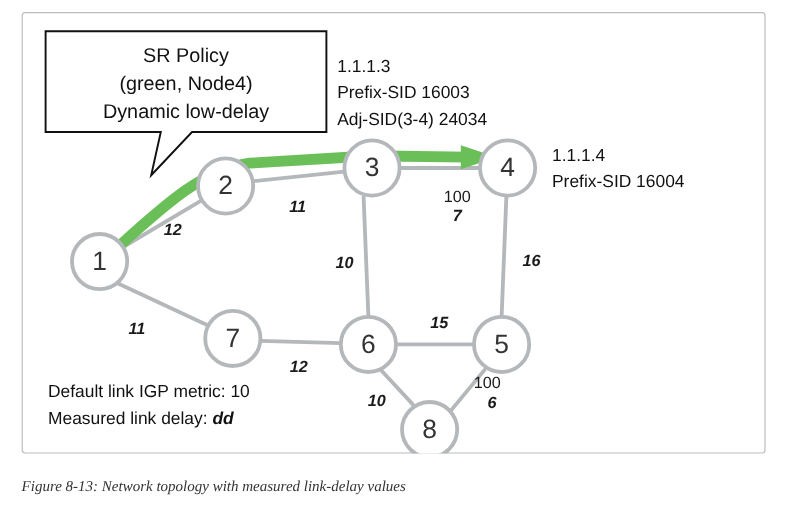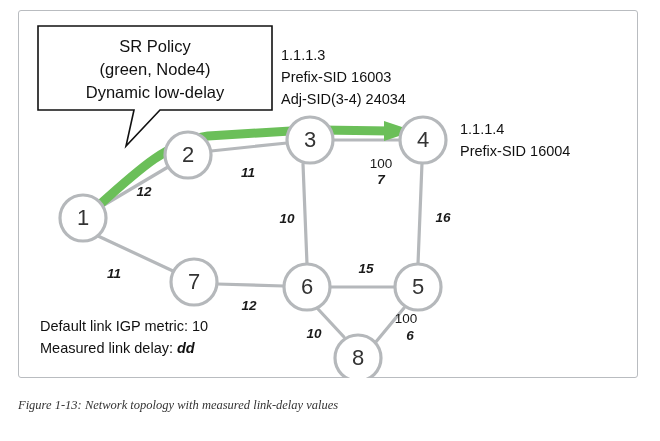--- a/index.html
+++ b/index.html
@@ -216,15 +216,15 @@
 
     <g>
       <path class="callout-box" d="M 20,16 L 254,16 L 254,100 L 142,100 L 108,136 L 116,100 L 20,100 Z"></path>
       <text class="callout-text" x="137" y="42">SR Policy</text>
       <text class="callout-text" x="137" y="65">(green, Node4)</text>
       <text class="callout-text" x="137" y="88">Dynamic low-delay</text>
     </g>
 
   </svg>
 
-  <div class="caption">Figure 1-13: Network topology with measured link-delay values</div>
+  <div class="caption">Figure 8-13: Network topology with measured link-delay values</div>
 
 </div>
 
 </body></html>

